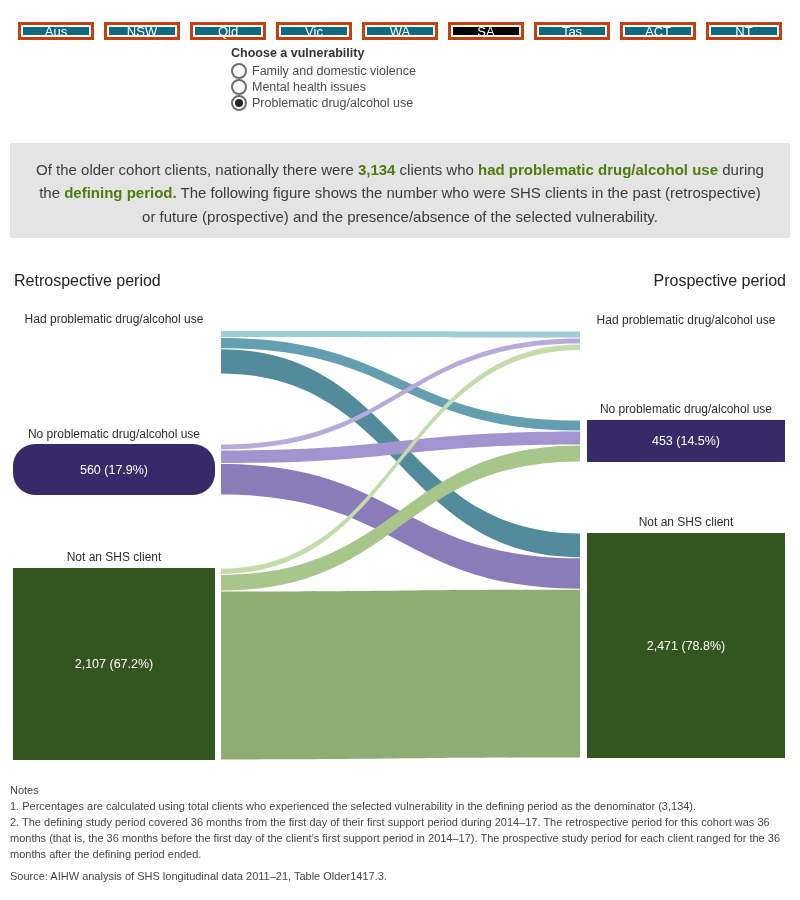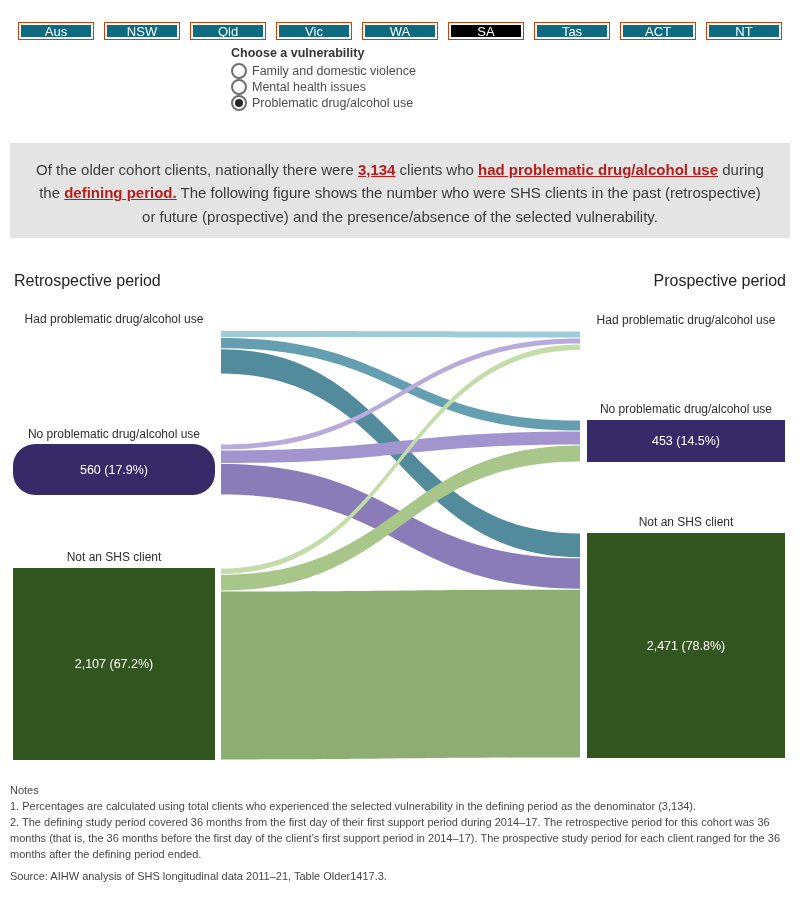--- a/index.html
+++ b/index.html
@@ -1,36 +1,36 @@
 <!DOCTYPE html>
 <html><head>
 <meta charset="utf-8">
 <style>
   html,body{margin:0;padding:0;background:#fff;}
   body{font-family:"Liberation Sans", sans-serif; color:#2e2e2e;}
   #page{position:relative;width:800px;height:900px;background:#fff;overflow:hidden;}
 
   
   #tab-row{position:absolute;left:18px;right:18px;top:10px;height:30px;display:flex;gap:10px;}
-  .tab{flex:1;border:1px solid #c2410c;background:#fff;padding:2px;box-sizing:border-box;cursor:pointer;margin-top:12px;}
+  .tab{flex:1;border:3px solid #c2410c;background:#fff;padding:2px;box-sizing:border-box;cursor:pointer;margin-top:12px;}
   .tab-fill{height:100%;display:flex;align-items:center;justify-content:center;color:#fff;font-size:13px;}
 
   
   #vuln{position:absolute;left:231px;top:46px;font-size:12.5px;}
   #vuln .heading{font-weight:bold;color:#333;margin-bottom:3px;}
   .radio-row{display:flex;align-items:center;height:16px;cursor:pointer;}
   .radio-circle{width:12px;height:12px;border-radius:50%;border:2px solid #6e6e6e;background:#fff;
     display:inline-flex;align-items:center;justify-content:center;margin-right:5px;flex:0 0 auto;}
   .radio-circle.selected::after{content:"";width:8px;height:8px;border-radius:50%;background:#262626;}
   .radio-label{color:#4c4c4c;white-space:nowrap;}
 
   
   #intro{position:absolute;left:10px;right:10px;top:143px;height:95px;box-sizing:border-box;
     background:#e4e4e4;text-align:center;padding:15px 26px 0;font-size:15px;line-height:1.55;color:#3c3c3c;}
-  #intro b{color:#b91c1c;text-decoration:underline;}
+  #intro b{color:#4d7c0f;}
 
   
   .period-title{position:absolute;top:272px;font-size:16px;color:#242424;}
   #title-left{left:14px;}
   #title-right{right:14px;text-align:right;}
 
   
   #sankey-svg{position:absolute;left:0;top:0;width:800px;height:900px;}
   .node-box{position:absolute;display:flex;align-items:center;justify-content:center;
     color:#fff;font-size:12.5px;cursor:pointer;}

